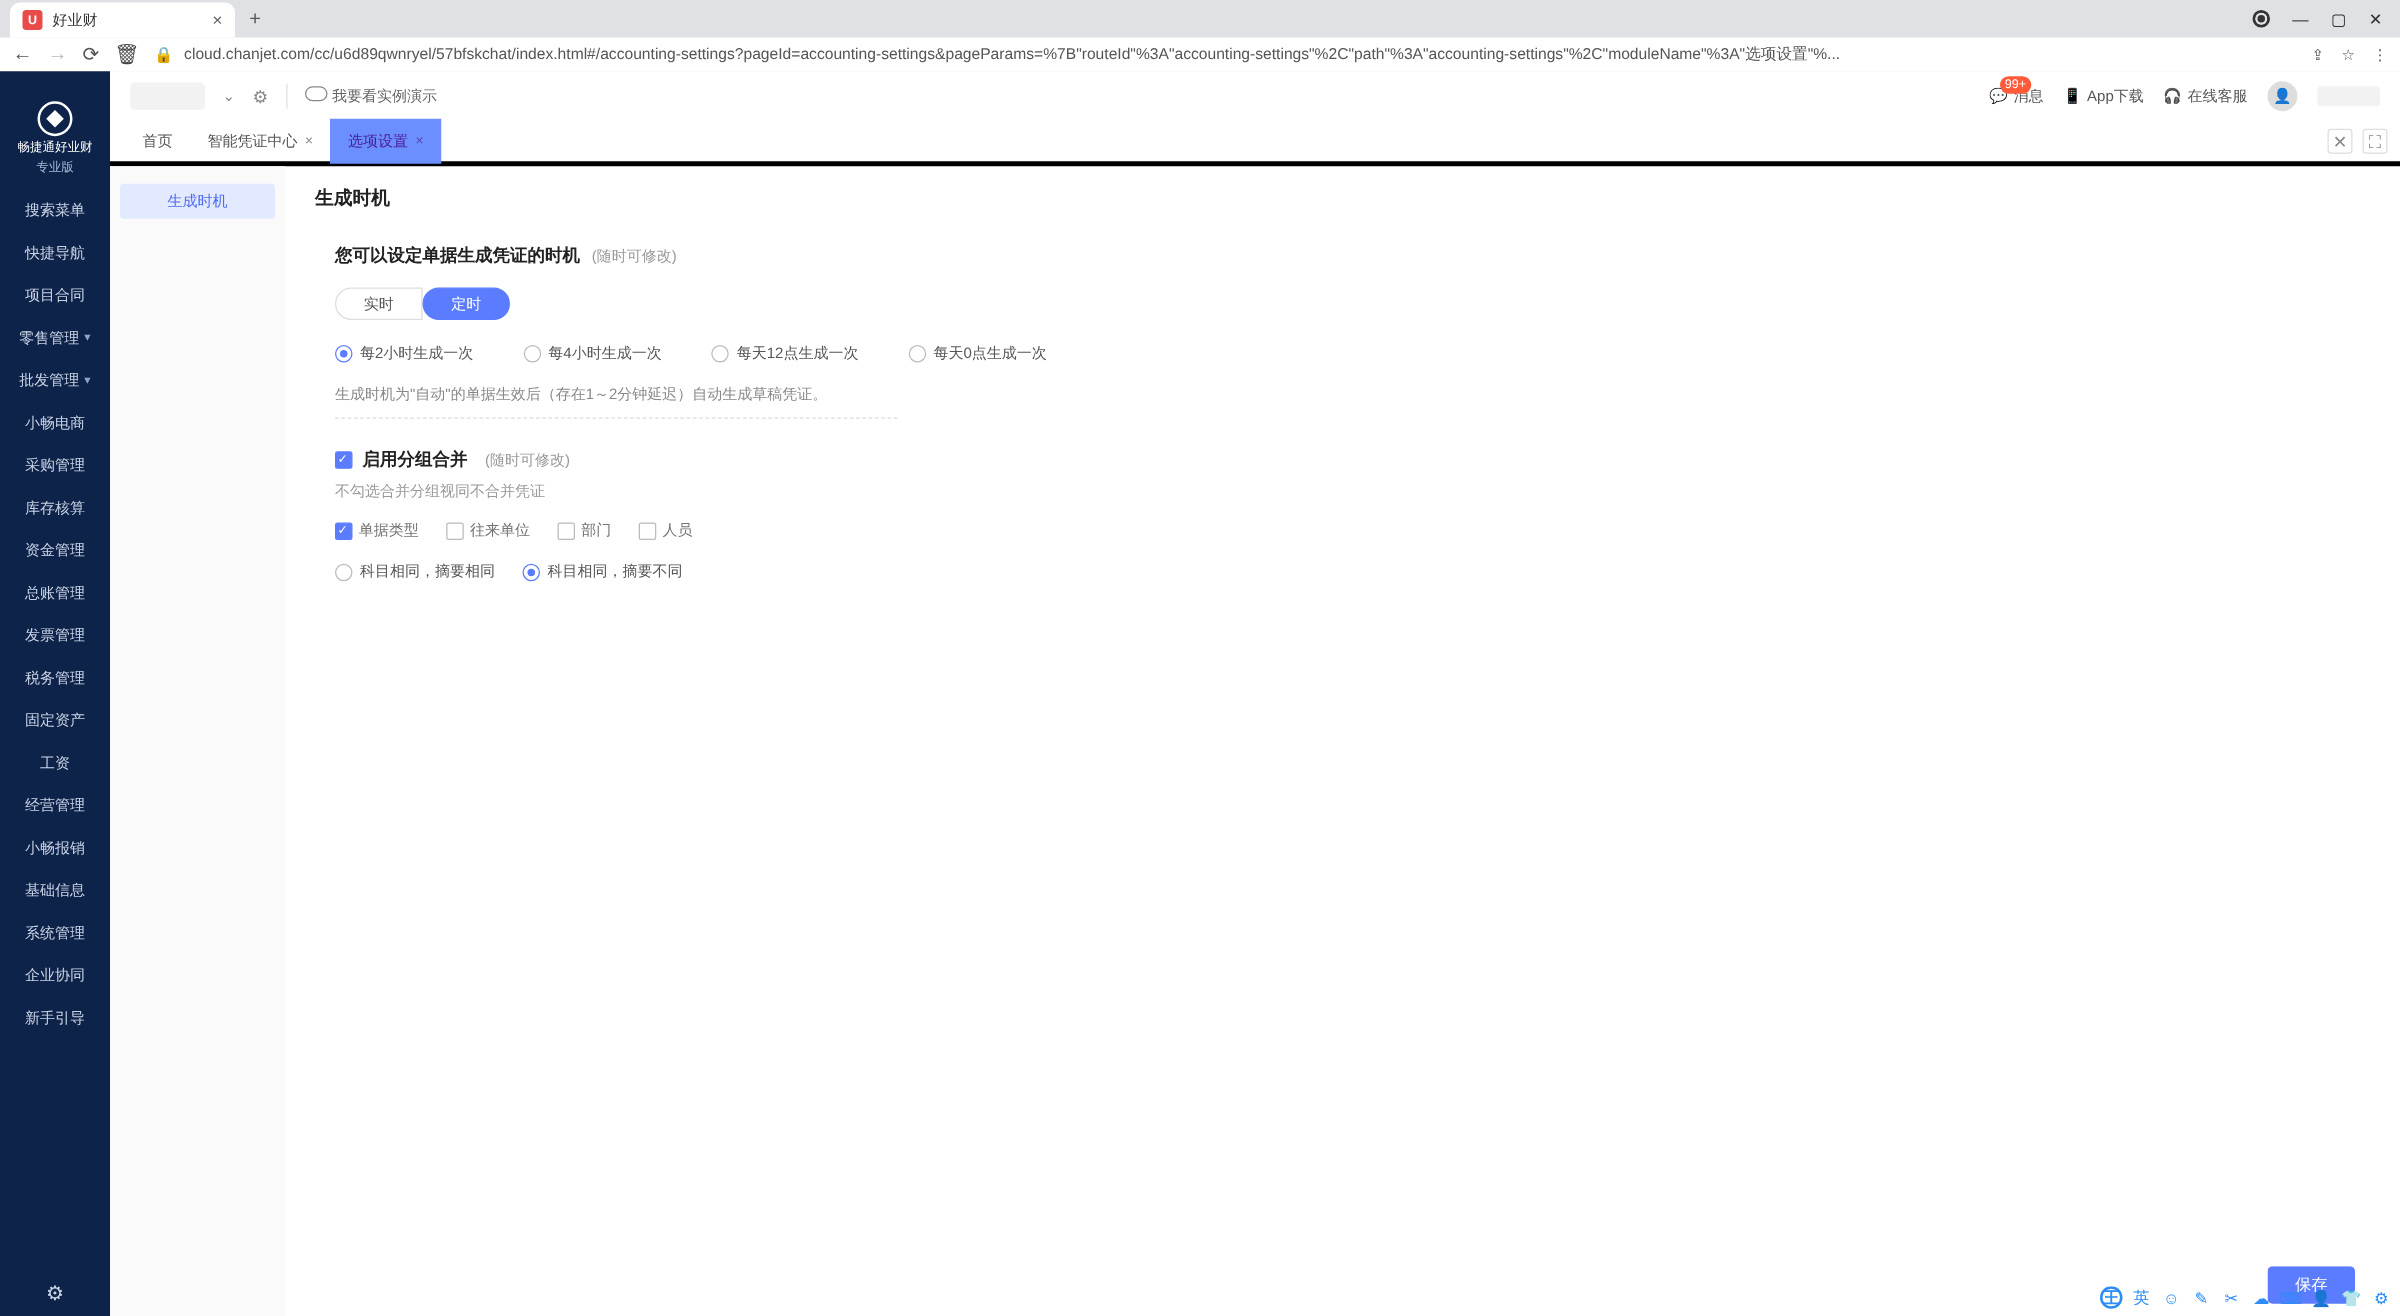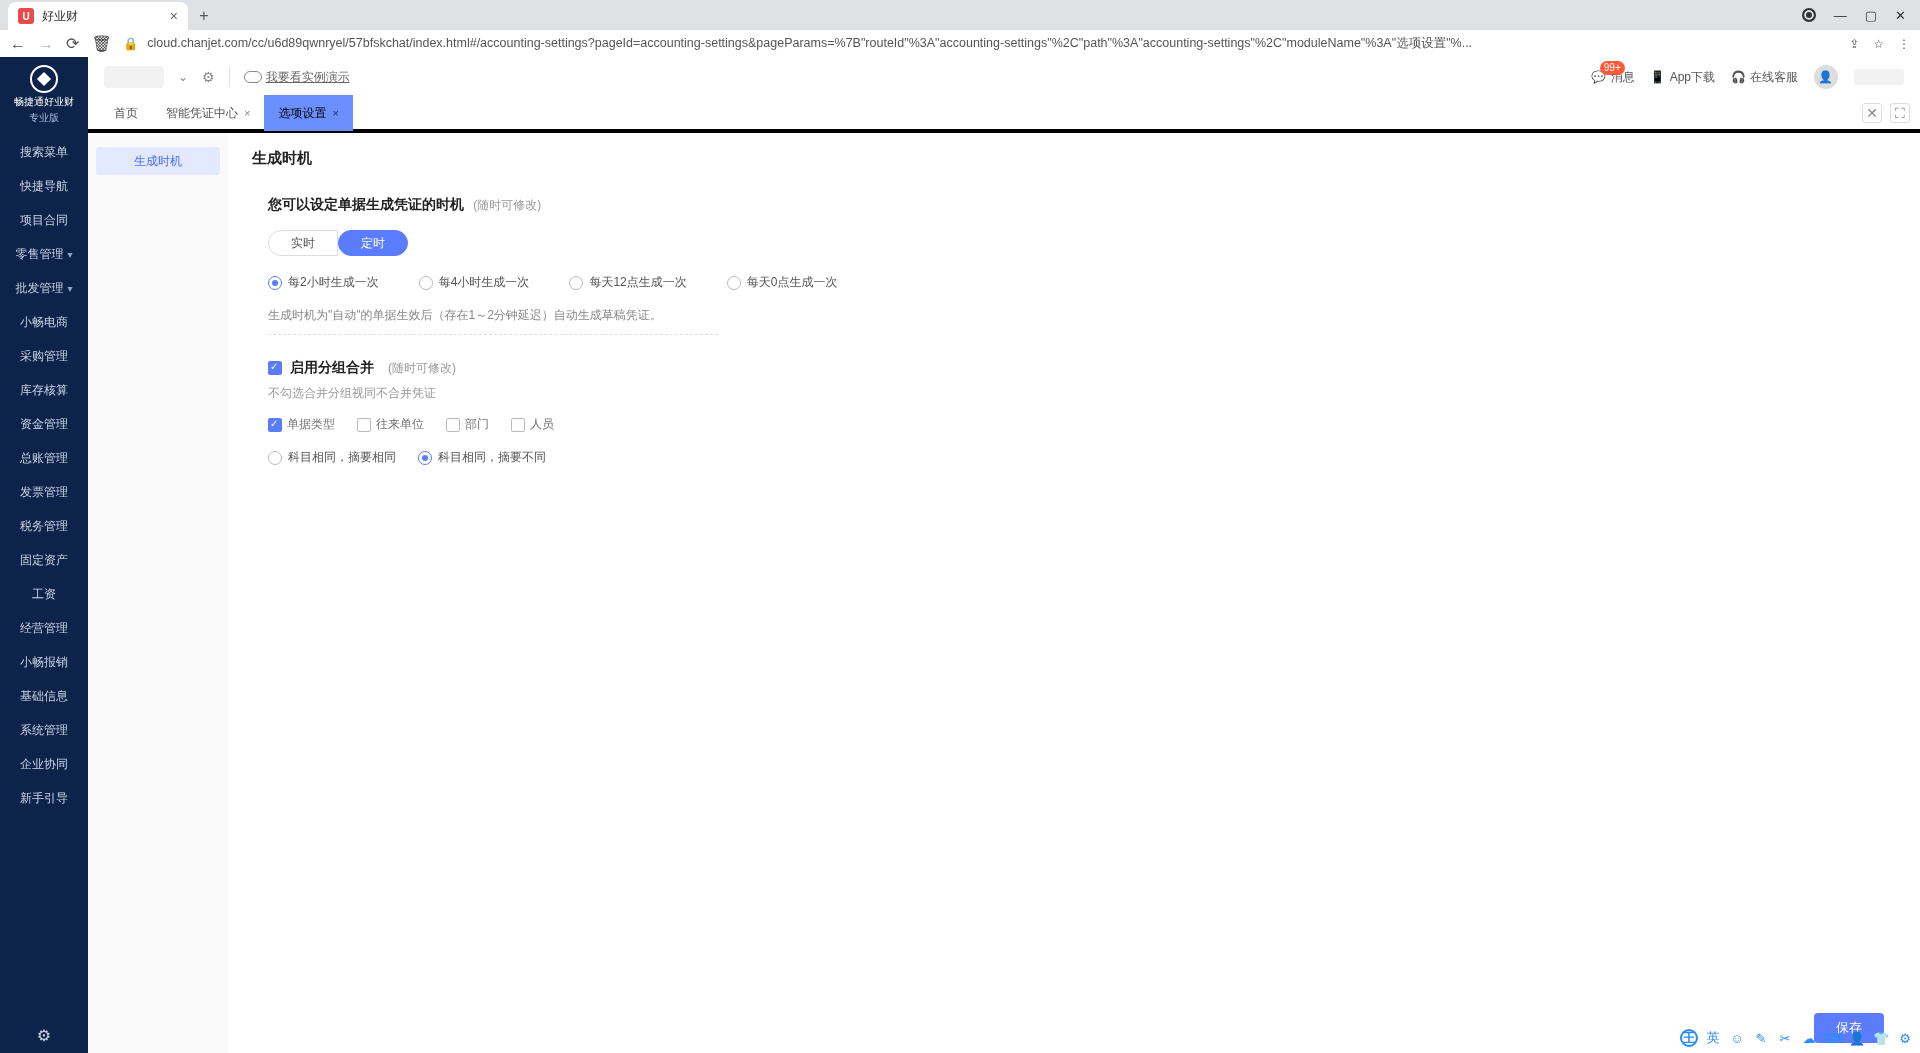--- a/index.html
+++ b/index.html
@@ -20,49 +20,49 @@
 .nav-arrow { color: #555; font-size: 16px; cursor: pointer; }
 .nav-arrow.disabled { color: #bbb; }
 .trash-icon { color: #444; }
 .url-box { flex: 1; display: flex; align-items: center; gap: 8px; font-size: 12.5px; color: #555; }
 .lock-icon { color: #666; }
 .addr-right { display: flex; gap: 14px; color: #555; align-items: center; }
 
 
 .app { display: flex; height: calc(100vh - 57px); }
 .sidebar { width: 88px; background: #0d2349; color: #c9d3e5; display: flex; flex-direction: column; }
-.logo-block { padding: 8px 4px 4px; text-align: center; }
+.logo-block { padding: 24px 4px 4px; text-align: center; }
 .logo-icon { width: 28px; height: 28px; margin: 0 auto 2px; border: 2px solid #fff; border-radius: 50%; position: relative; }
 .logo-icon::before { content: ""; position: absolute; width: 10px; height: 10px; background: #fff; transform: rotate(45deg); left: 7px; top: 7px; }
 .logo-text { font-size: 10px; color: #fff; }
 .logo-sub { font-size: 10px; color: #a8b8d4; margin-top: 2px; }
 .side-items { flex: 1; overflow-y: auto; padding-top: 6px; }
 .side-item { height: 34px; display: flex; align-items: center; justify-content: center; font-size: 12px; cursor: pointer; gap: 4px; padding: 0 6px; }
 .side-item .chev { font-size: 10px; color: #8ea4cb; }
 .side-footer { height: 36px; display: flex; align-items: center; justify-content: center; }
 .gear-icon { color: #c9d3e5; font-size: 16px; }
 
 
 .topbar { height: 40px; display: flex; align-items: center; padding: 0 16px; gap: 14px; border-bottom: none; }
 .company-box { background: #f2f2f2; border-radius: 4px; height: 22px; width: 60px; }
 .top-chev { color: #888; font-size: 12px; }
 .top-gear { color: #888; font-size: 14px; }
 .divider { width: 1px; height: 20px; background: #e0e0e0; }
-.demo-link { display: flex; align-items: center; gap: 4px; color: #666; font-size: 12px; text-decoration: underline; }
+.demo-link { display: flex; gap: 4px; color: #666; font-size: 12px; }
 .cloud-icon { width: 18px; height: 12px; border: 1.5px solid #888; border-radius: 10px; }
 .topbar-right { margin-left: auto; display: flex; align-items: center; gap: 16px; }
 .top-action { display: flex; align-items: center; gap: 4px; color: #555; font-size: 12px; cursor: pointer; position: relative; }
 .badge { position: absolute; top: -8px; left: 8px; background: #ff5a3a; color: #fff; border-radius: 8px; font-size: 10px; padding: 0 4px; line-height: 14px; }
 .avatar { width: 24px; height: 24px; background: #ddd; border-radius: 50%; display: flex; align-items: center; justify-content: center; color: #fff; }
 .username-box { background: #f2f2f2; height: 16px; width: 50px; border-radius: 3px; }
 
 
 .tabs-row { height: 36px; display: flex; align-items: center; padding: 0 6px 0 12px; gap: 0; border-bottom: 4px solid #000000; }
 .page-tab { height: 36px; padding: 0 14px; display: flex; align-items: center; gap: 6px; font-size: 12px; color: #555; cursor: pointer; }
-.page-tab.active { background: #6b8fff; color: #000000; }
+.page-tab.active { background: #6b8fff; color: #4c1d95; }
 .page-tab .x { font-size: 11px; color: inherit; opacity: 0.7; }
 .tabs-right { margin-left: auto; display: flex; gap: 8px; align-items: center; padding-right: 4px; }
 .tabs-right span { color: #888; font-size: 14px; cursor: pointer; border: 1px solid #ddd; border-radius: 3px; width: 20px; height: 20px; display: flex; align-items: center; justify-content: center; }
 .content-body { flex: 1; display: flex; }
 .left-menu { width: 140px; background: #fafafa; padding-top: 10px; }
 .left-menu-item { margin: 4px 8px; height: 28px; display: flex; align-items: center; justify-content: center; font-size: 12px; background: #e3e9ff; color: #4d6cf3; border-radius: 3px; }
 .main-pane { flex: 1; padding: 16px 24px; position: relative; overflow-y: auto; }
 .pane-title { font-size: 15px; font-weight: 600; color: #222; margin-bottom: 28px; }
 .section-title { font-size: 14px; font-weight: 600; color: #222; }
 .section-hint { font-size: 12px; color: #999; margin-left: 6px; font-weight: normal; }

